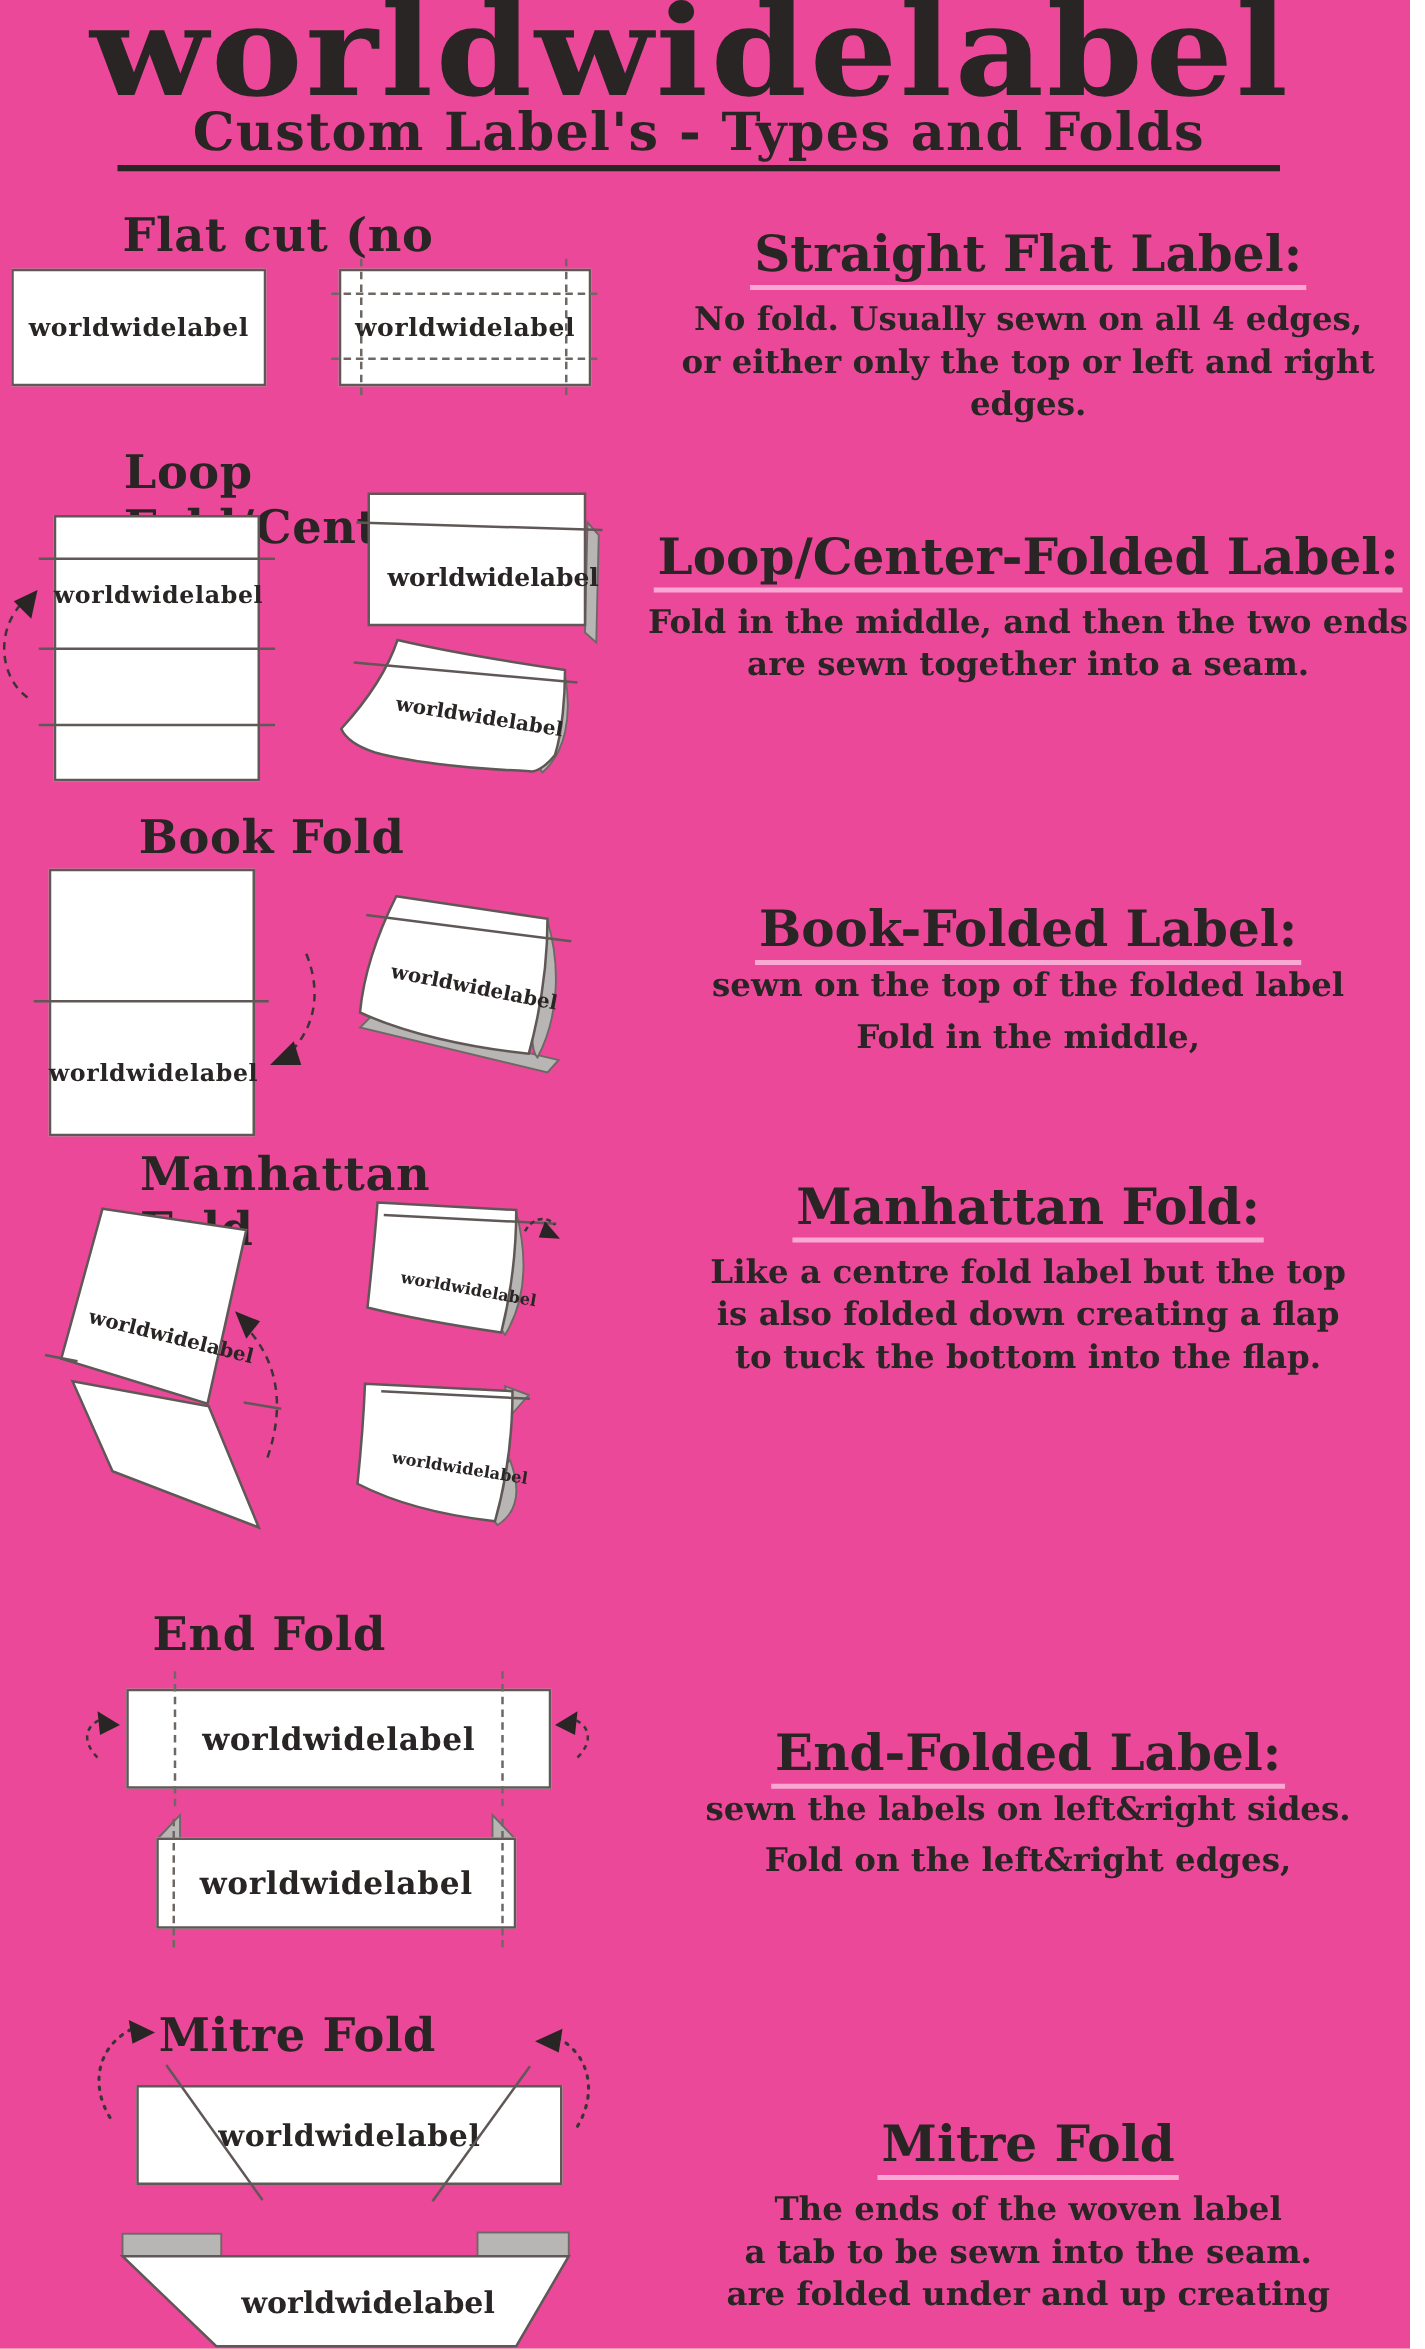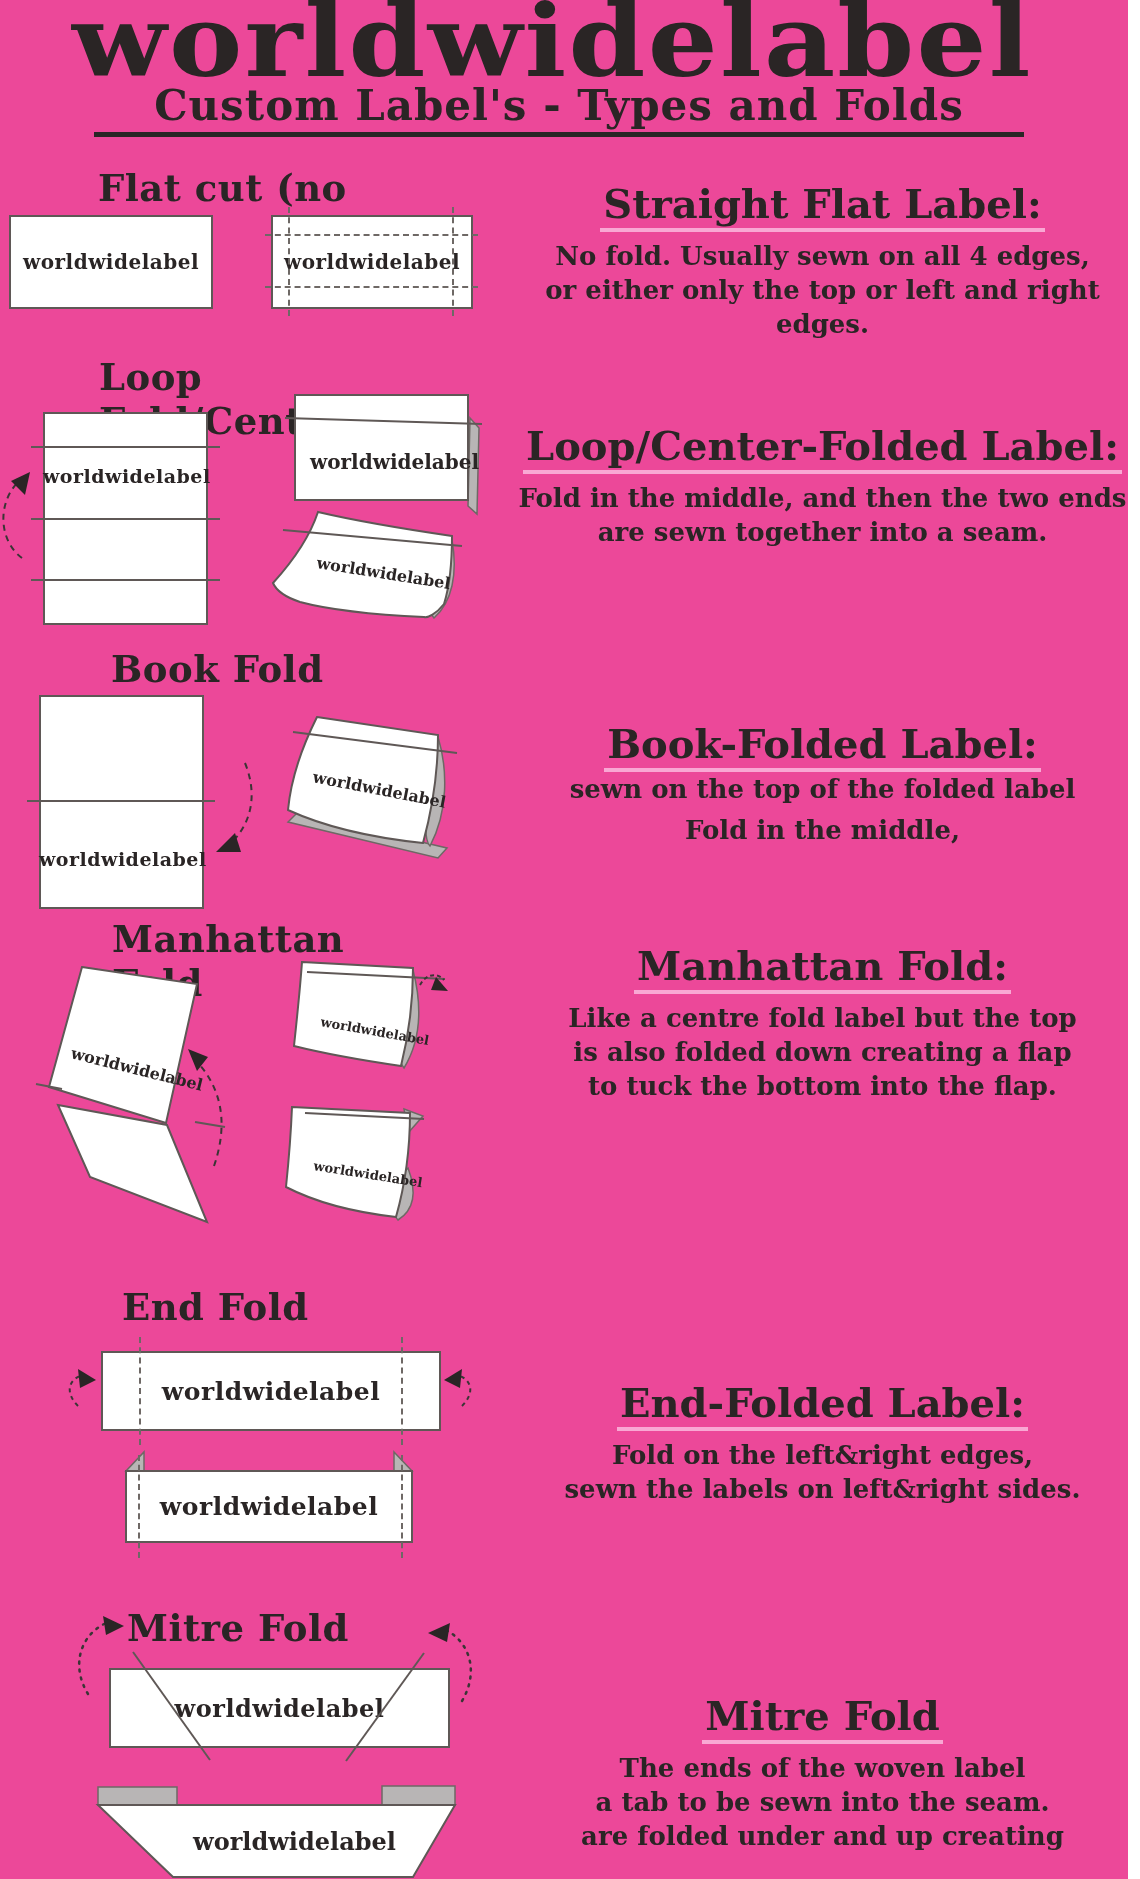--- a/index.html
+++ b/index.html
@@ -172,22 +172,22 @@
   </svg>
 
   <div class="box" style="left:125px;top:1470px;width:284px;height:69px;">
     <span class="brand f25">worldwidelabel</span>
   </div>
   <div class="dashv" style="left:138px;top:1455px;height:103px;"></div>
   <div class="dashv" style="left:401px;top:1455px;height:103px;"></div>
 
   <div class="desc" style="top:1381px;">
     <h2>End-Folded Label:</h2>
+    <p style="margin-top:0;">sewn the labels on left&amp;right sides.</p>
     <p>Fold on the left&amp;right edges,</p>
-    <p style="margin-top:0;">sewn the labels on left&amp;right sides.</p>
   </div>
 
   <div class="diag-title" style="left:127px;top:1606px;width:300px;">Mitre Fold</div>
 
   <svg style="left:70px;top:1608px;" width="410" height="95" viewBox="70 1608 410 95">
     <path class="dotarc" d="M 88 1694 C 72 1668 78 1638 104 1624"></path>
     <polygon class="ah" points="124,1626 103,1616 106,1635"></polygon>
     <path class="dotarc" d="M 462 1701 C 478 1674 472 1644 446 1630"></path>
     <polygon class="ah" points="428,1633 450,1623 447,1642"></polygon>
   </svg>

